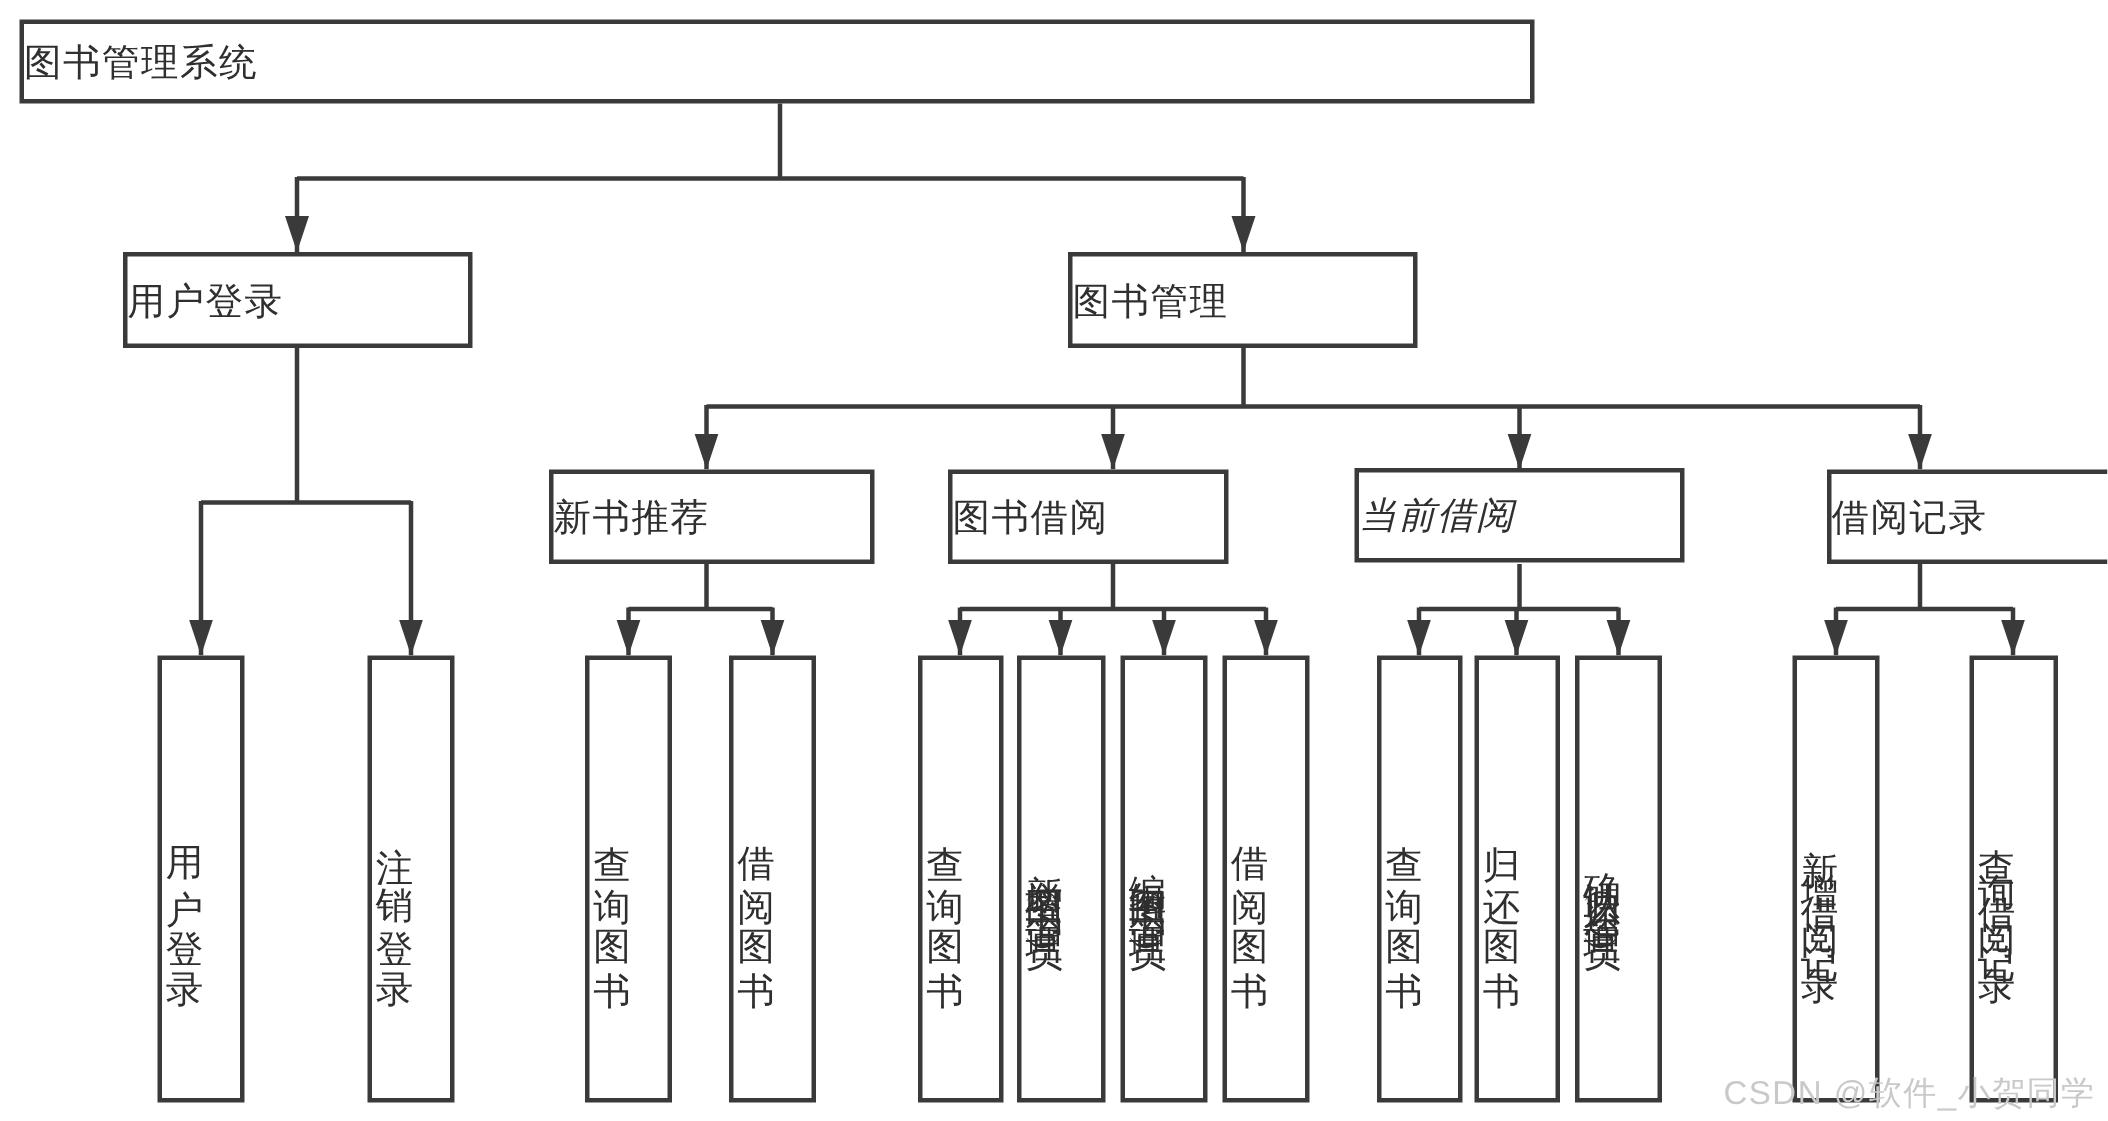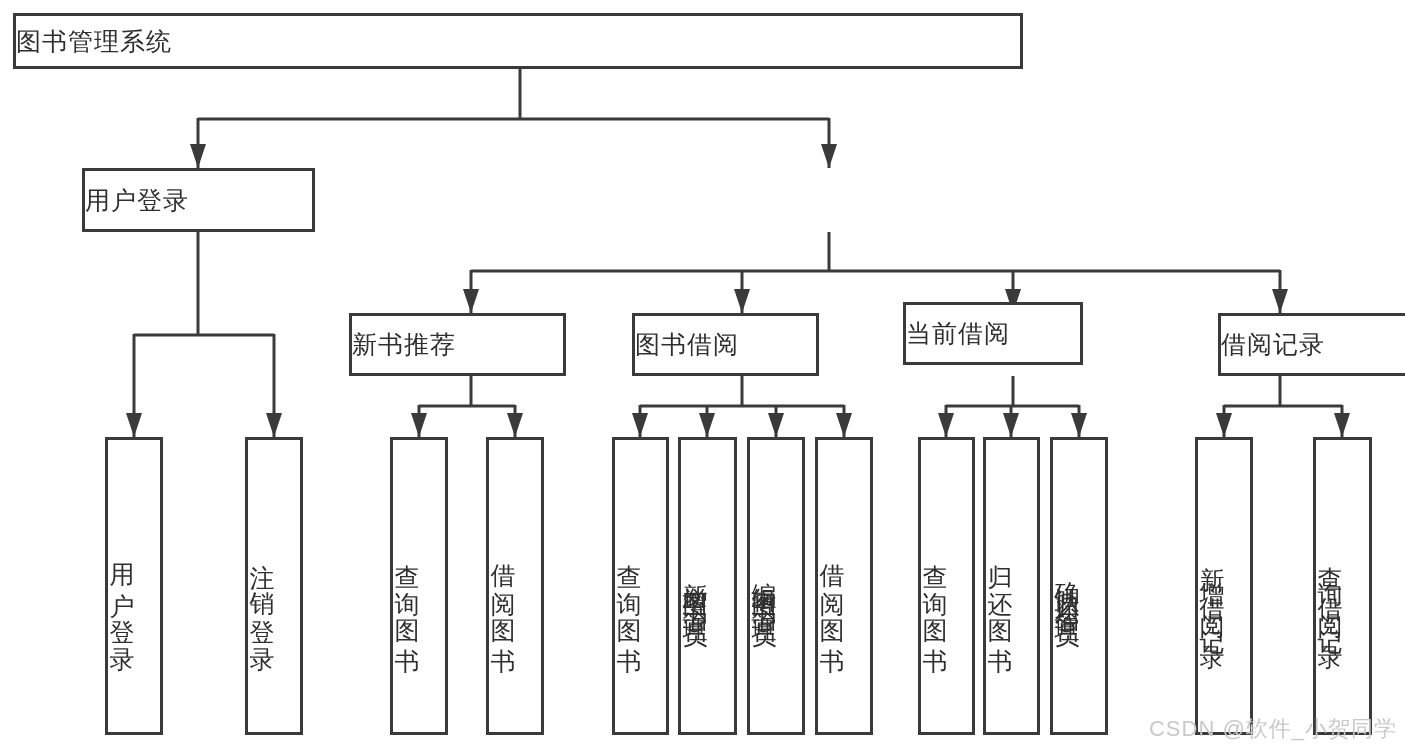--- a/index.html
+++ b/index.html
@@ -100,28 +100,31 @@
     <path d="M1342,405 V437" marker-end="url(#arrow)"></path>
   </svg>
 
   <div class="node hbox" style="left:13px;top:13px;width:1010px;height:56px;">
     <span>图书管理系统</span>
   </div>
 
   <div class="node hbox" style="left:82px;top:168px;width:233px;height:64px;">
     <span>用户登录</span>
   </div>
+  <div class="node hbox" style="left:712px;top:168px;width:233px;height:64px;">
+    <span>图书管理</span>
+  </div>
 
-  <div class="node hbox" style="left:349px;top:313px;width:217px;height:63px;">
+  <div class="node hbox" style="left:366px;top:313px;width:217px;height:63px;">
     <span>新书推荐</span>
   </div>
   <div class="node hbox" style="left:632px;top:313px;width:187px;height:63px;">
     <span>图书借阅</span>
   </div>
-  <div class="node hbox" style="left:903px;top:302px;width:180px;height:63px;">
+  <div class="node hbox" style="left:903px;top:312px;width:220px;height:63px;font-style:italic;">
     <span>当前借阅</span>
   </div>
   <div class="node hbox" style="left:1172px;top:313px;width:216px;height:63px;margin-left:46px;">
     <span>借阅记录</span>
   </div>
 
   <div class="node vbox ls-wide" style="left:105px;top:437px;width:58px;height:298px;">
     <span>用户登录</span>
   </div>
   <div class="node vbox ls-wide" style="left:245px;top:437px;width:58px;height:298px;">

